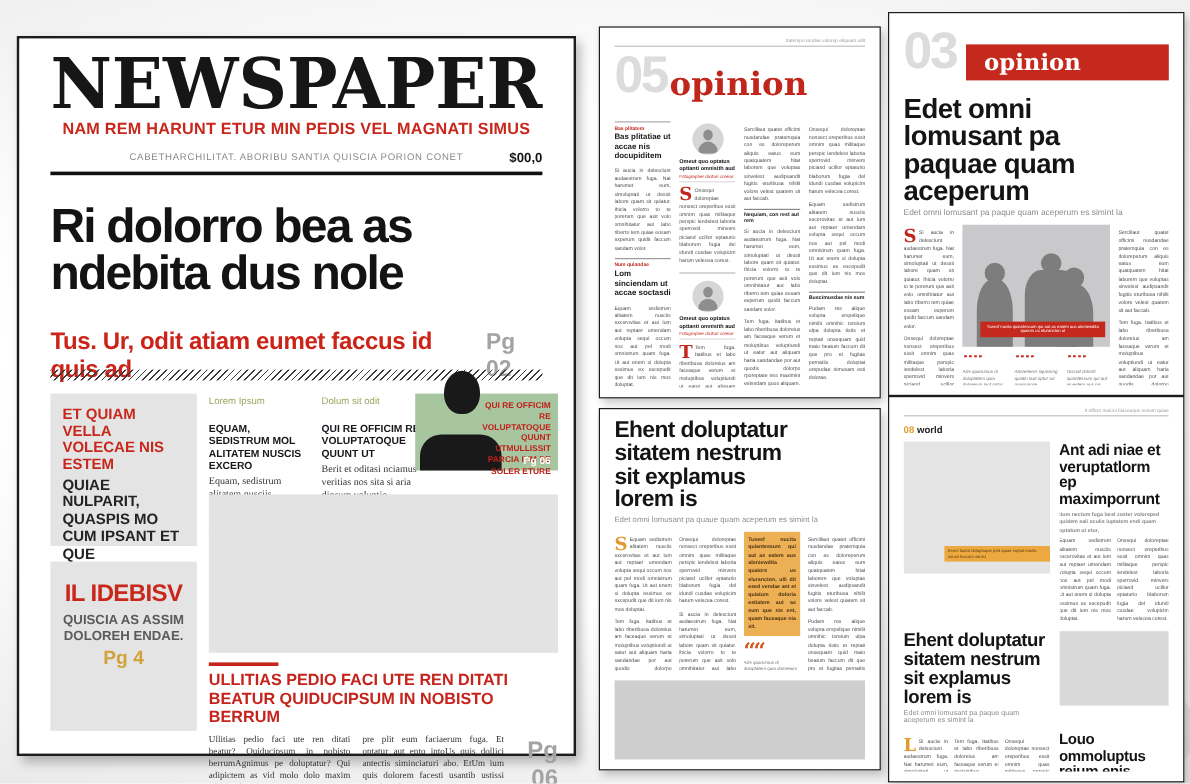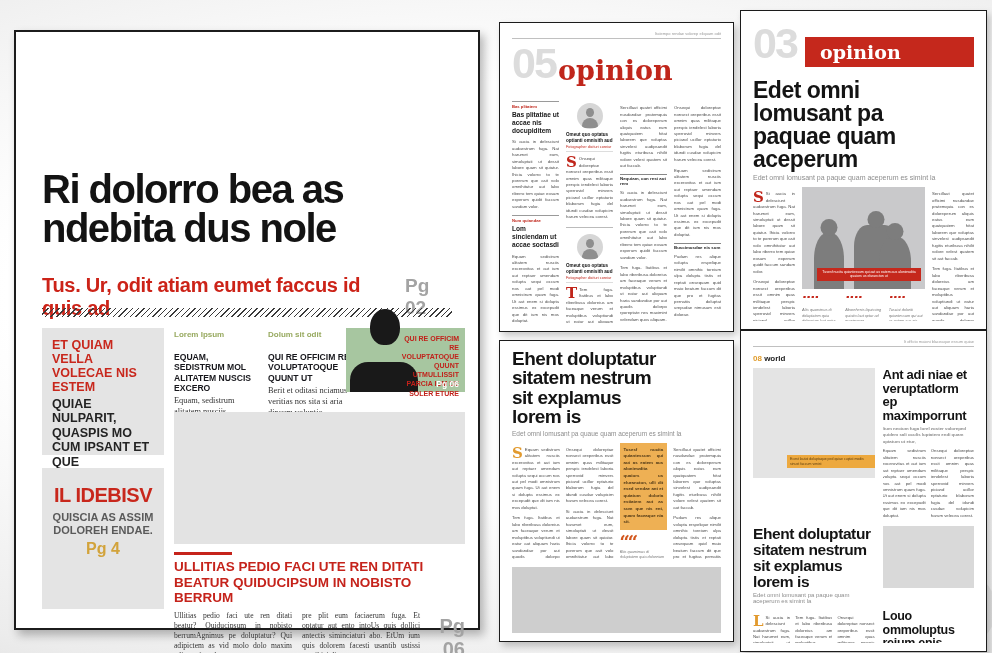--- a/index.html
+++ b/index.html
@@ -29,21 +29,21 @@
   .fp-hatch{position:absolute;left:26px;right:26px;top:276px;height:9px;background:repeating-linear-gradient(135deg,#3a3a3a 0 1px,transparent 1px 4px);}
   .fp-sidebox{position:absolute;left:26px;top:296px;width:122px;height:127px;background:#e4e4e4;padding:10px;box-sizing:border-box;}
   .fp-sidebox-title{color:#c8271c;font-weight:900;font-size:12.5px;line-height:1.12;}
   .fp-sidebox-body{color:#232323;font-weight:600;font-size:12.5px;line-height:1.15;margin-top:3px;}
   .fp-ilbox{position:absolute;left:26px;top:436px;width:122px;height:141px;background:#e4e4e4;text-align:center;padding:16px 10px 0;box-sizing:border-box;}
   .fp-ilbox-title{color:#c8271c;font-weight:900;font-size:20px;letter-spacing:-.5px;}
   .fp-ilbox-body{color:#5a5a5a;font-weight:600;font-size:11px;line-height:1.2;margin-top:4px;}
   .fp-ilbox-pg{color:#d2a33b;font-weight:bold;font-size:16px;margin-top:3px;}
   .fp-brief{position:absolute;top:298px;width:85px;}
   #fp-brief1{left:158px;} #fp-brief2{left:252px;}
-  .fp-kicker{color:#97a95f;font-weight:bold;font-size:8px;}
+  .fp-kicker{color:#97a95f;font-weight:normal;font-size:8px;}
   .fp-brief-h{font-size:8.6px;font-weight:900;color:#17171c;line-height:1.2;margin-top:13px;}
   .fp-brief-b{font-family:"Liberation Serif",serif;font-size:8.4px;color:#333;line-height:1.3;margin-top:3px;}
   .fp-brief-pg{margin-top:4px;border-top:1px solid #a9a9a9;color:#999;font-size:7px;text-align:right;padding-top:1px;}
   .fp-promo{position:absolute;left:330px;top:296px;width:119px;height:64px;background:#a7c6a0;}
   .fp-sil-head{position:absolute;left:24px;top:-19px;width:30px;height:36px;border-radius:50% 50% 46% 46%;background:#191919;}
   .fp-sil-body{position:absolute;left:4px;bottom:0;width:68px;height:30px;border-radius:18px 18px 0 0;background:#191919;}
   .fp-promo-text{position:absolute;right:6px;top:6px;width:66px;text-align:right;color:#c1211a;font-weight:900;font-size:7px;line-height:1.3;}
   .fp-promo-pg{position:absolute;right:6px;bottom:3px;color:#fff;font-weight:bold;font-size:8.5px;}
   .fp-photo{position:absolute;left:158px;top:380px;width:291px;height:132px;background:#e3e3e3;}
   .fp-bottom{position:absolute;left:158px;top:520px;width:291px;}
@@ -126,20 +126,28 @@
 </head>
 <body>
 
 <div class="wm" style="left:330px;top:190px;width:74px;height:74px;"></div>
 <div class="wm" style="left:588px;top:470px;width:64px;height:64px;"></div>
 <div class="wm" style="left:872px;top:230px;width:66px;height:66px;"></div>
 <div class="wm" style="left:918px;top:570px;width:60px;height:60px;"></div>
 <div class="wm" style="left:60px;top:300px;width:56px;height:56px;"></div>
 
 <div class="sheet" id="front">
+  <div class="fp-masthead">
+    <div class="fp-title">NEWSPAPER</div>
+    <div class="fp-tagline">NAM REM HARUNT ETUR MIN PEDIS VEL MAGNATI SIMUS</div>
+    <div class="fp-inforow">
+      <span class="fp-info">CABETHARCHILITAT. ABORIBU SANTIA QUISCIA PORION CONET</span>
+      <span class="fp-price">$00,0</span>
+    </div>
+  </div>
 
   <div class="fp-headline">Ri dolorro bea as ndebita dus nole</div>
   <div class="fp-subrow">
     <span class="fp-subhead">Tus. Ur, odit atiam eumet faccus id quis ad</span>
     <span class="fp-pgref">Pg 02</span>
   </div>
   <div class="fp-hatch"></div>
 
   <div class="fp-sidebox">
     <div class="fp-sidebox-title">ET QUIAM VELLA VOLECAE NIS ESTEM</div>

